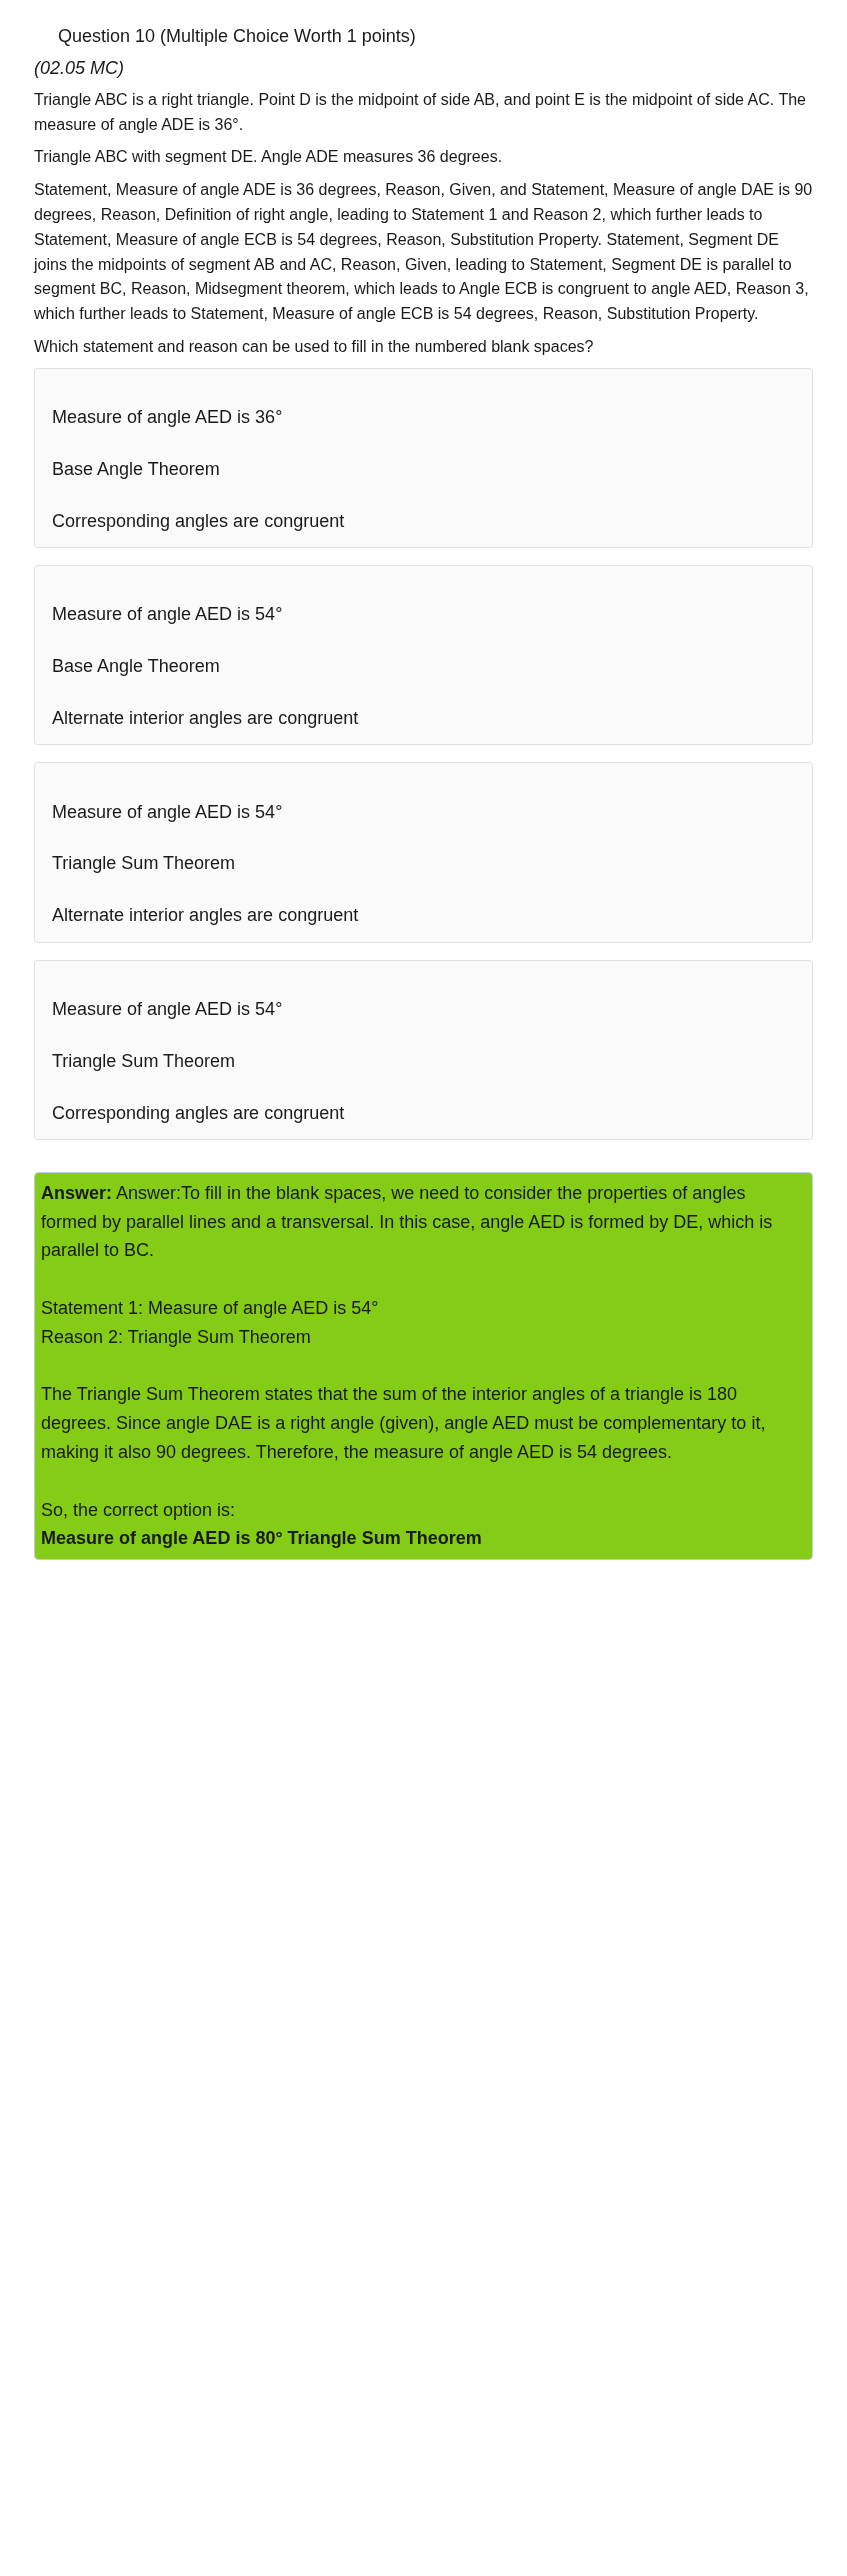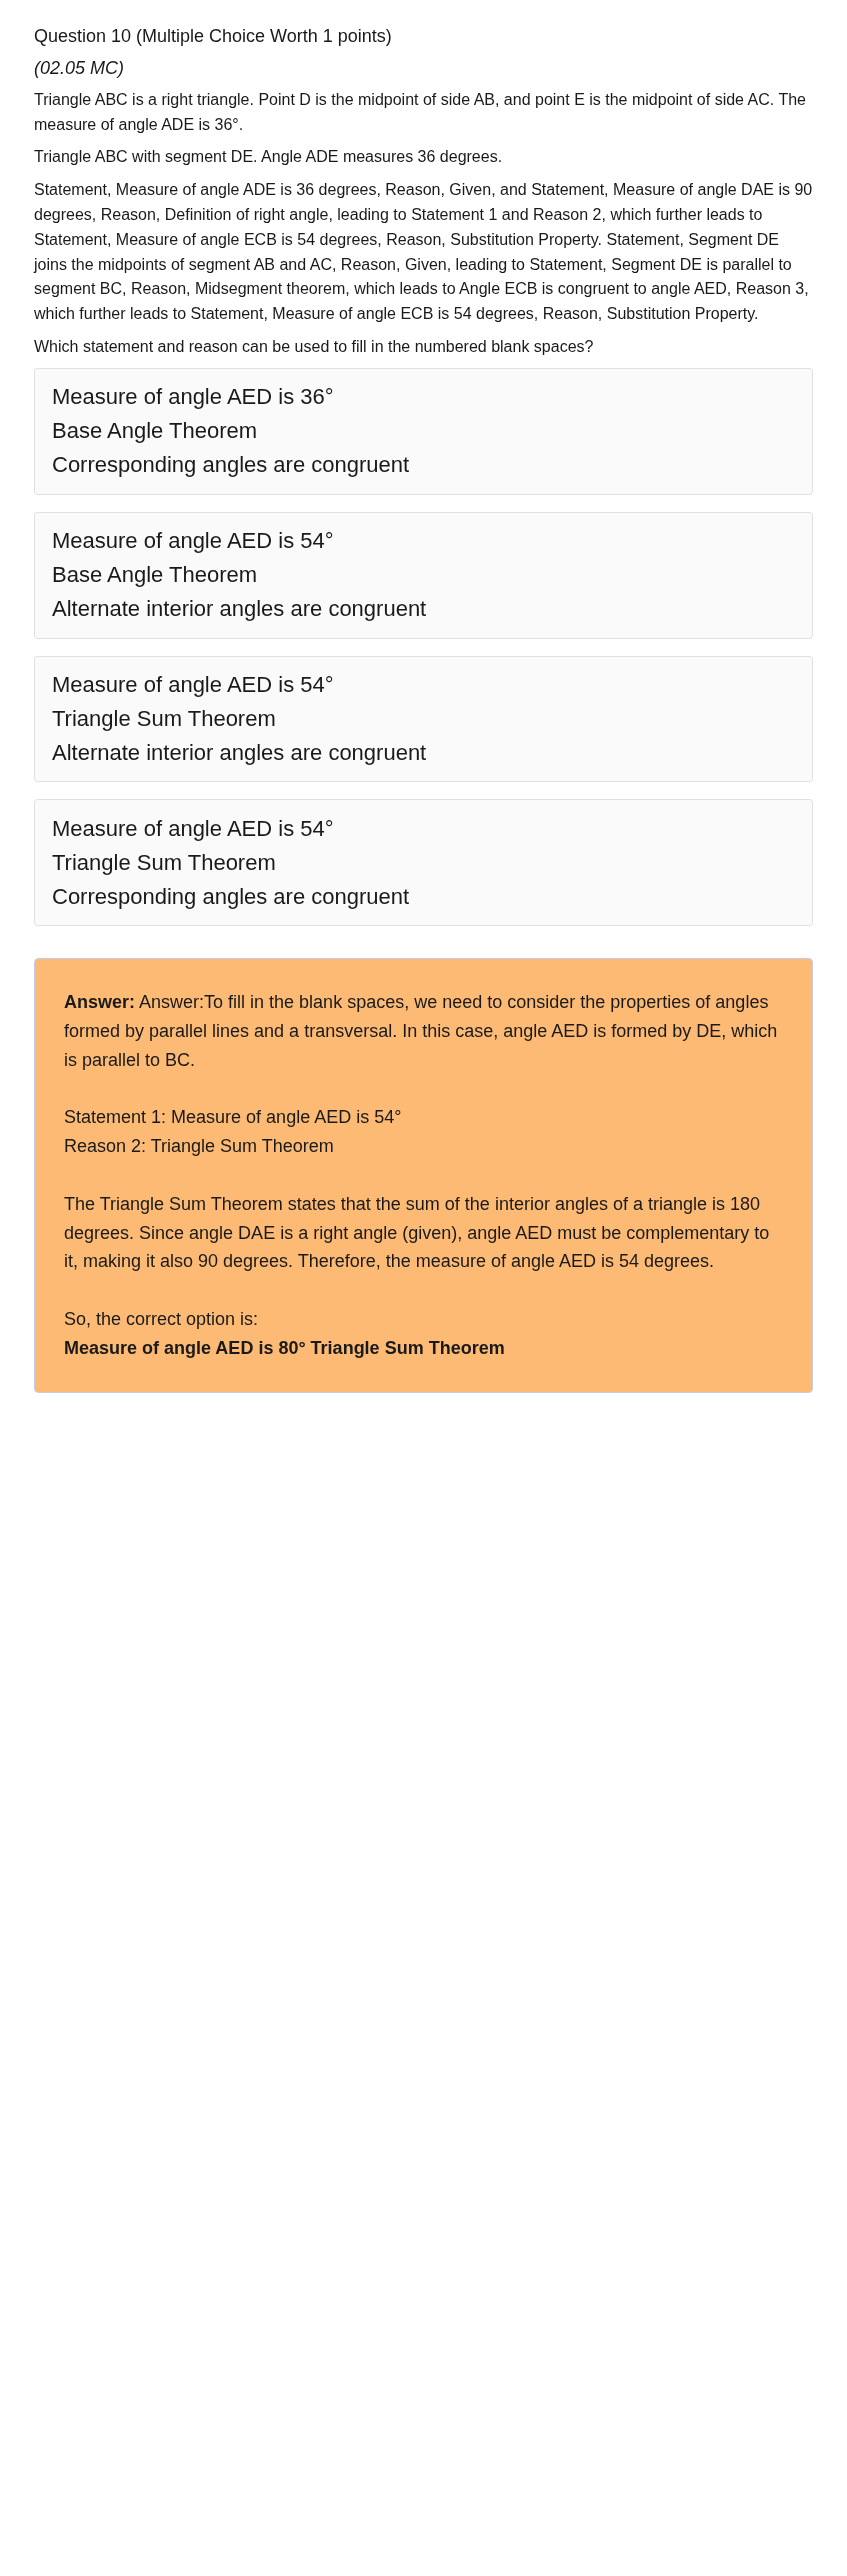--- a/index.html
+++ b/index.html
@@ -20,20 +20,21 @@
     }
 
     .page-container {
       max-width: 780px;
     }
 
     .question-header {
       font-size: 18px;
       font-weight: normal;
       margin-bottom: 5.6px;
+      margin-left: 24px;
     }
 
     .question-subheader {
       font-size: 18px;
       margin-bottom: 5.6px;
       font-style: italic;
     }
 
     .question-body {
       font-size: 16px;
@@ -43,28 +44,29 @@
 
     .answer-option-group {
       margin-bottom: 17px;
       padding: 11.3px 17px;
       border: 1.1px solid #e0e0e0;
       border-radius: 3.4px;
       background: #fafafa;
     }
 
     .answer-option-group .option-line {
-      font-size: 22px;
+      font-size: 18px;
       line-height: 1.55;
+      margin-top: 24px;
     }
 
     .answer-section {
       margin-top: 32px;
-      padding: 29px;
-      background: #fdba74;
+      padding: 6px;
+      background: #84cc16;
       border: 1.1px solid #c0cce8;
       border-radius: 4.5px;
       font-size: 18px;
       line-height: 1.6;
     }
 
     .answer-label {
       font-weight: bold;
       font-size: 18px;
     }

